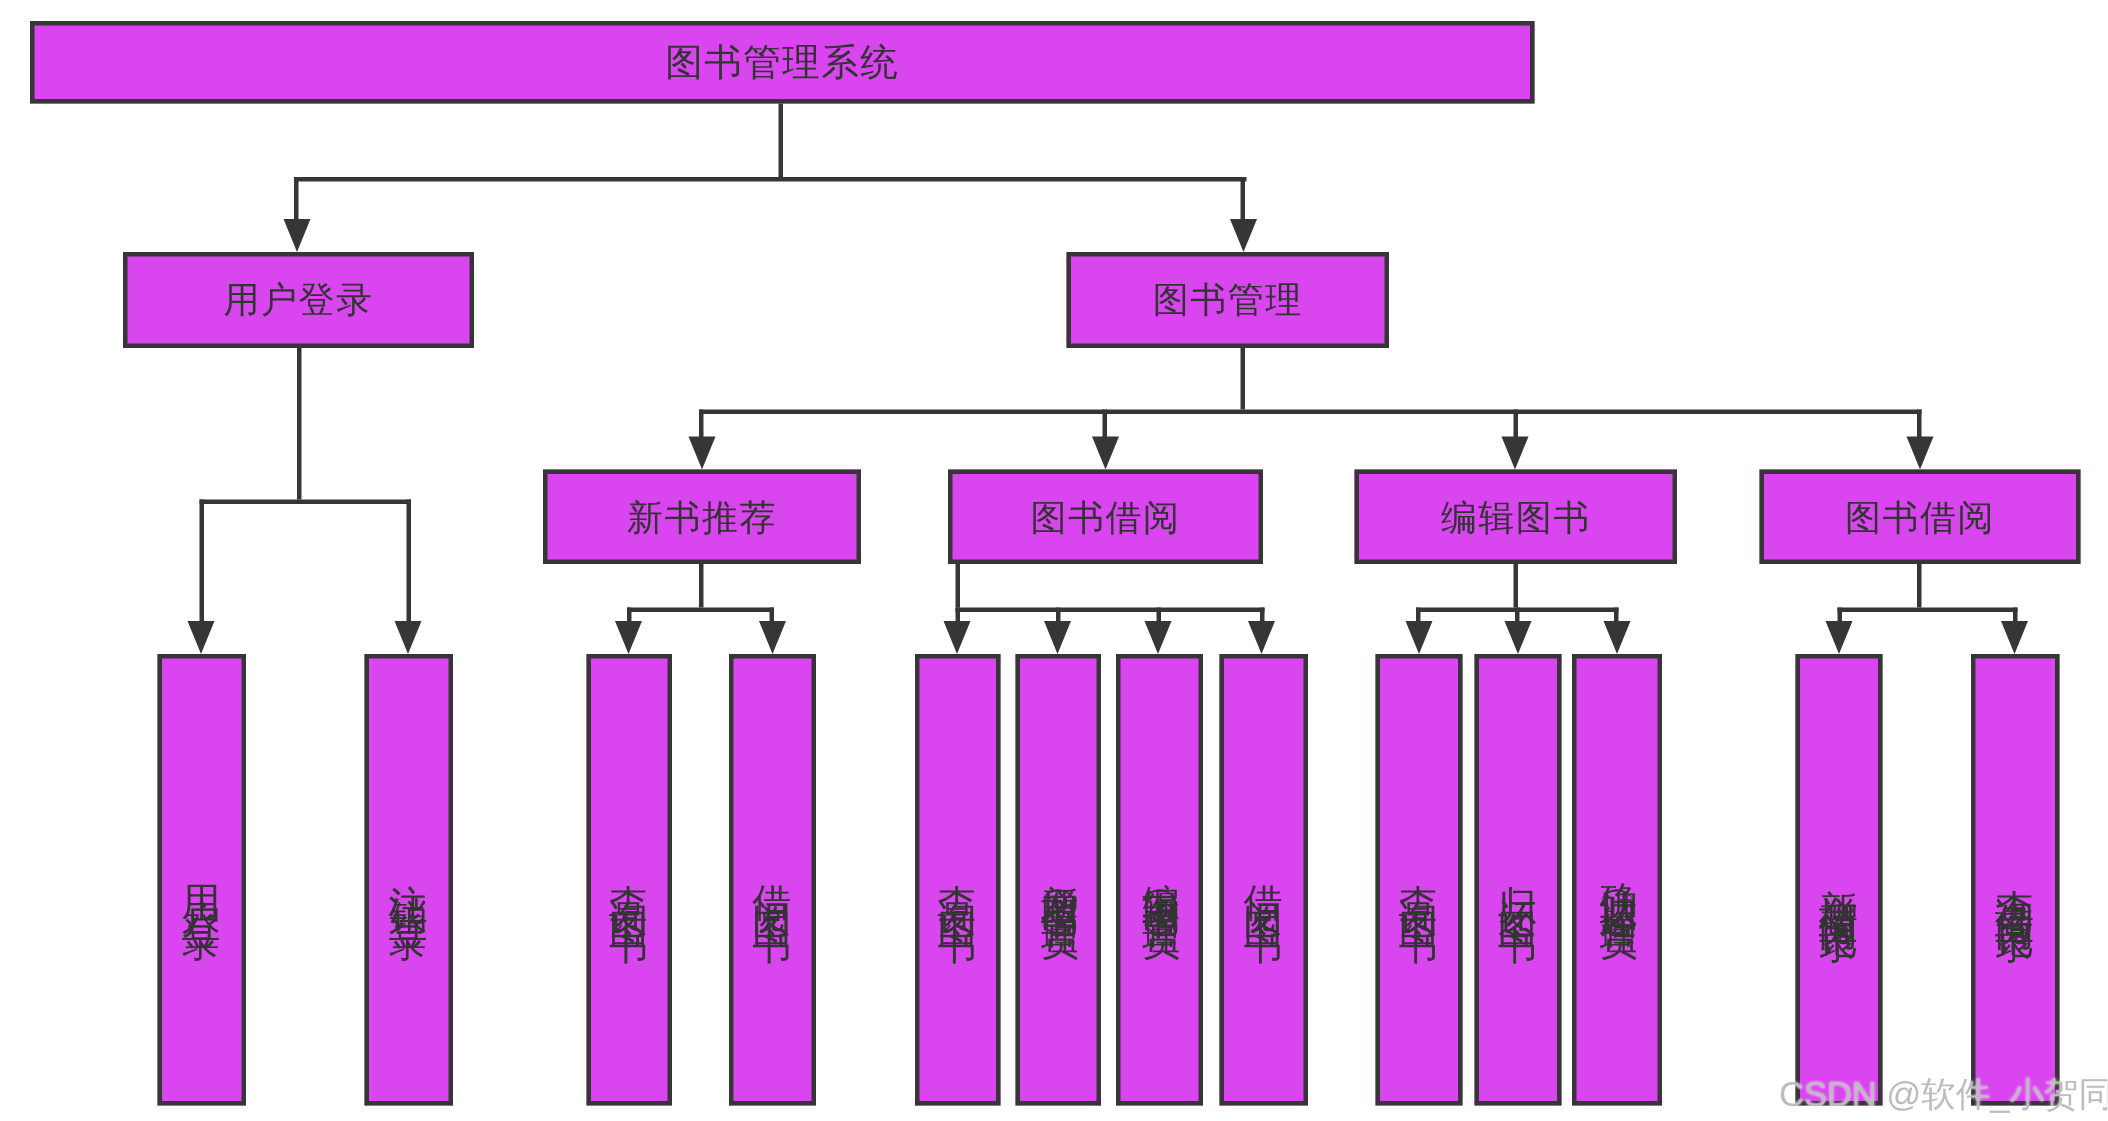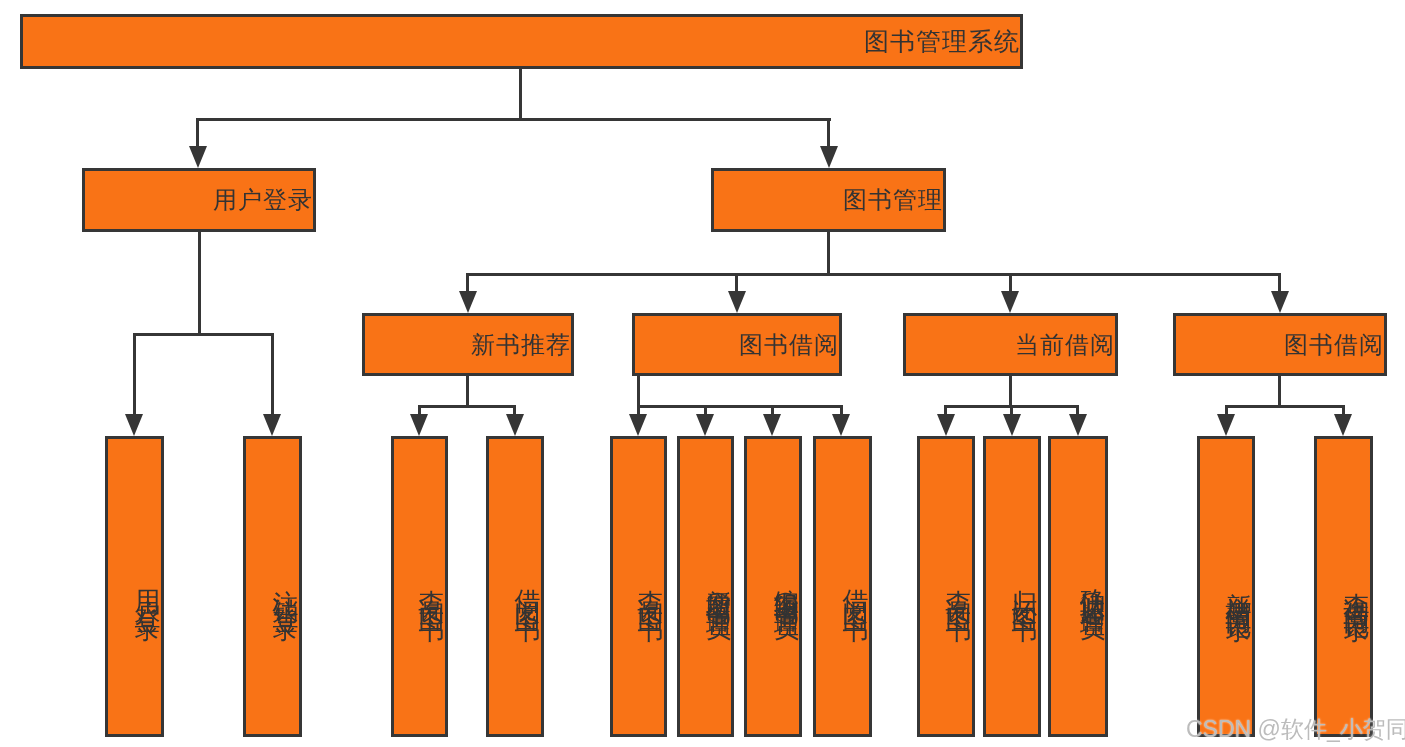--- a/index.html
+++ b/index.html
@@ -1,22 +1,22 @@
 <!DOCTYPE html>
 <html><head>
 <meta charset="utf-8">
 <style>
   html,body{margin:0;padding:0;background:#fff;}
   .canvas{
     position:relative;width:1405px;height:747px;background:#ffffff;
     font-family:"Liberation Sans","DejaVu Sans",sans-serif;overflow:hidden;
   }
   .box{
-    position:absolute;box-sizing:border-box;border:3px solid #363636;background:#f97316;
-    display:flex;align-items:center;justify-content:flex-end;color:#333333;
+    position:absolute;box-sizing:border-box;border:3px solid #363636;background:#d946ef;
+    display:flex;align-items:center;justify-content:center;color:#333333;
   }
   .box.h span{font-size:24px;letter-spacing:1px;white-space:nowrap;}
   .box.root span{font-size:25px;letter-spacing:1px;}
   .box.v span{
     writing-mode:vertical-rl;text-orientation:mixed;white-space:nowrap;
     font-size:26px;letter-spacing:9px;line-height:1;
   }
   .box.v.mid span{font-size:26px;letter-spacing:5px;}
   .box.v.long span{font-size:25px;letter-spacing:4px;}
   .line{position:absolute;background:#363636;}
@@ -43,21 +43,21 @@
   <div class="line" style="left:519px;top:69px;width:3px;height:49px"></div>
   <div class="line" style="left:196px;top:118px;width:635px;height:3px"></div>
   <div class="line" style="left:196px;top:118px;width:3px;height:30px"></div>
   <div class="line" style="left:827px;top:118px;width:3px;height:30px"></div>
   <div class="arr" style="left:189px;top:146px"></div>
   <div class="arr" style="left:820px;top:146px"></div>
 
   <div class="box h" style="left:82px;top:168px;width:234px;height:64px">
     <span>用户登录</span>
   </div>
-  <div class="box h" style="left:711px;top:168px;width:235px;height:64px">
+  <div class="box h" style="left:711px;top:168px;width:215px;height:64px">
     <span>图书管理</span>
   </div>
 
   <div class="line" style="left:198px;top:232px;width:3px;height:101px"></div>
   <div class="line" style="left:133px;top:333px;width:141px;height:3px"></div>
   <div class="line" style="left:133px;top:333px;width:3px;height:83px"></div>
   <div class="line" style="left:271px;top:333px;width:3px;height:83px"></div>
   <div class="arr" style="left:125px;top:414px"></div>
   <div class="arr" style="left:263px;top:414px"></div>
 
@@ -72,21 +72,21 @@
   <div class="arr" style="left:1001px;top:291px"></div>
   <div class="arr" style="left:1271px;top:291px"></div>
 
   <div class="box h" style="left:632px;top:313px;width:210px;height:63px">
     <span>图书借阅</span>
   </div>
   <div class="box h" style="left:362px;top:313px;width:212px;height:63px">
     <span>新书推荐</span>
   </div>
   <div class="box h" style="left:903px;top:313px;width:215px;height:63px">
-    <span>当前借阅</span>
+    <span>编辑图书</span>
   </div>
   <div class="box h" style="left:1173px;top:313px;width:214px;height:63px">
     <span>图书借阅</span>
   </div>
 
   <div class="line" style="left:466px;top:376px;width:3px;height:29px"></div>
   <div class="line" style="left:418px;top:405px;width:98px;height:3px"></div>
   <div class="line" style="left:418px;top:405px;width:3px;height:12px"></div>
   <div class="line" style="left:513px;top:405px;width:3px;height:12px"></div>
   <div class="arr" style="left:410px;top:414px"></div>

